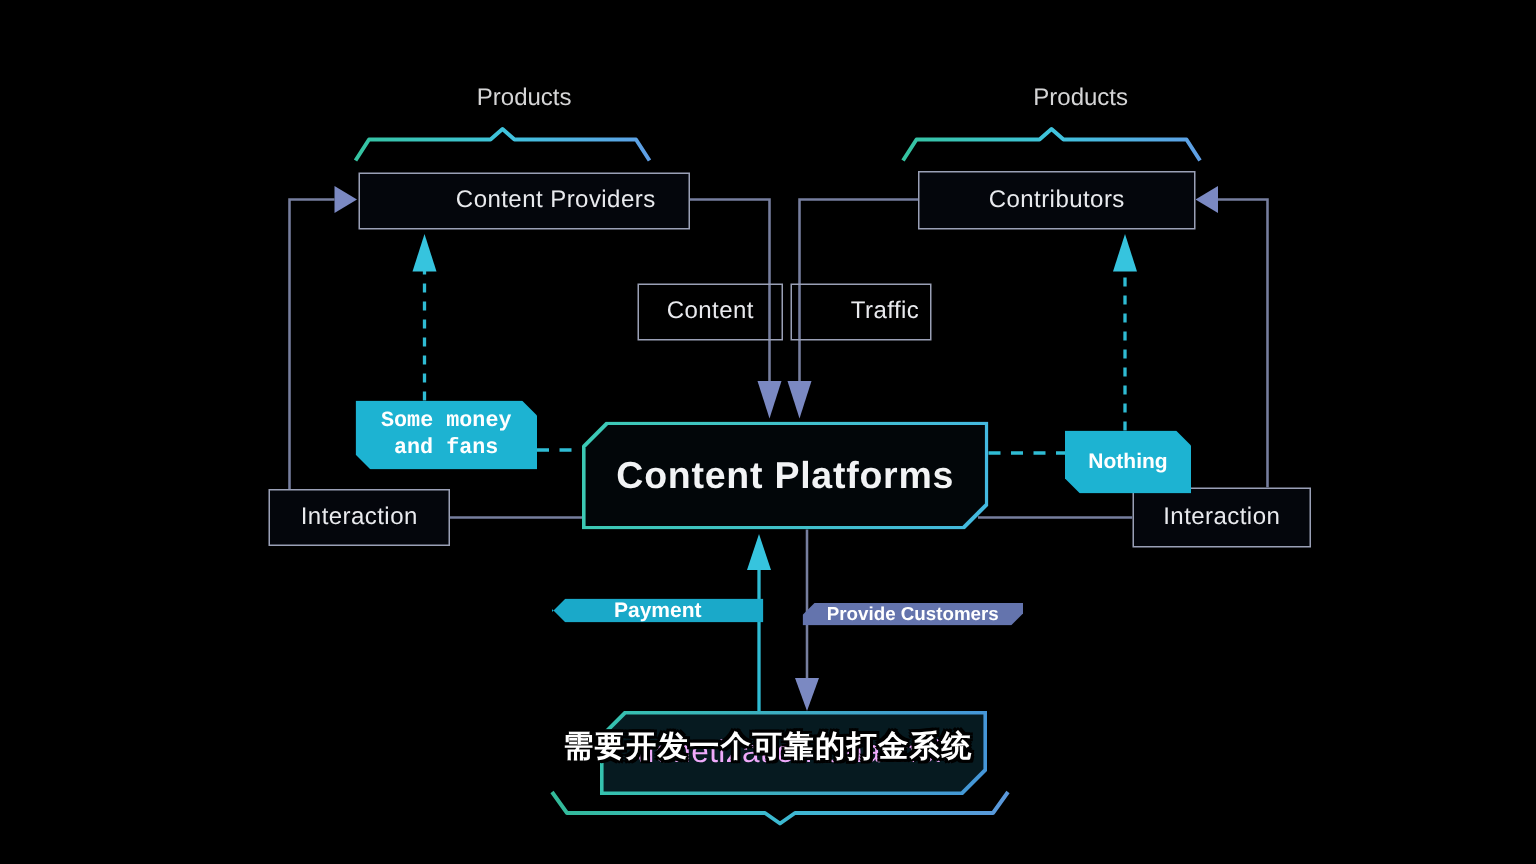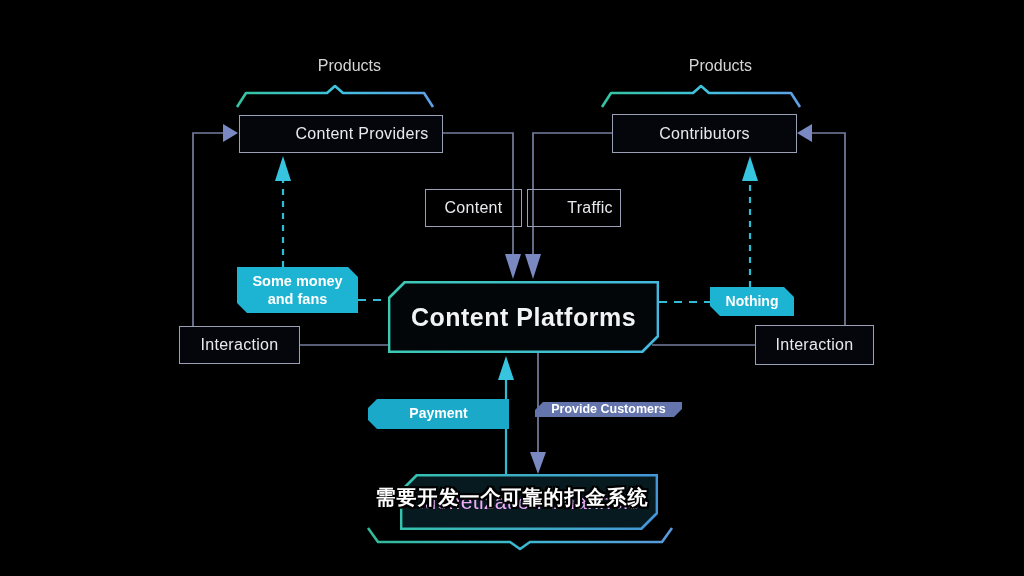--- a/index.html
+++ b/index.html
@@ -95,35 +95,35 @@
     <g stroke="url(#braceGrad)" stroke-width="2.6" fill="none" stroke-linejoin="round">
       <path d="M237 107 L246 93 L327 93 L335 86 L343 93 L424 93 L433 107"></path>
       <path d="M602 107 L611 93 L693 93 L701 86 L709 93 L791 93 L800 107"></path>
       <path d="M368 528 L378 542 L510 542 L520 549 L530 542 L662 542 L672 528" opacity="0.95"></path>
     </g>
   </svg>
 
   <div class="caption" style="left:281px;top:57px;width:100px;">Products</div>
   <div class="caption" style="left:652px;top:57px;width:100px;">Products</div>
 
-  <div class="node graybox" style="left:239px;top:115px;width:204px;height:38px;padding-left:42px;">Content Providers</div>
+  <div class="node graybox" style="left:239px;top:115px;width:221px;height:38px;padding-left:42px;">Content Providers</div>
   <div class="node graybox hollow" style="left:425px;top:189px;width:97px;height:38px;">Content</div>
   <div class="node graybox" style="left:612px;top:114px;width:185px;height:39px;">Contributors</div>
   <div class="node graybox hollow" style="left:527px;top:189px;width:94px;height:38px;padding-left:32px;">Traffic</div>
   <div class="node graybox" style="left:179px;top:326px;width:121px;height:38px;">Interaction</div>
   <div class="node graybox" style="left:755px;top:325px;width:119px;height:40px;">Interaction</div>
 
-  <div class="node chip" style="left:237px;top:267px;width:121px;height:46px;">
+  <div class="node chip" style="left:237px;top:267px;width:121px;height:46px;font-family:Liberation Mono, monospace;">
     <div>
       <div>Some money</div>
       <div>and fans</div>
     </div>
   </div>
-  <div class="node chip" style="left:710px;top:287px;width:84px;height:29px;font-size:14px;">Nothing</div>
-  <div class="node chip chip-leftcut" style="left:368px;top:399px;width:141px;height:30px;font-size:14px;">Payment</div>
+  <div class="node chip" style="left:710px;top:287px;width:84px;height:42px;font-size:14px;">Nothing</div>
+  <div class="node chip chip-leftcut" style="left:368px;top:399px;width:141px;height:16px;font-size:14px;">Payment</div>
   <div class="node chip chip-purple" style="left:535px;top:402px;width:147px;height:15px;">Provide Customers</div>
 
   <div class="notch-wrap" id="social-platforms" style="left:388px;top:281px;width:271px;height:72px;">
     <div class="notch-border"></div>
     <div class="notch-fill"></div>
     <div class="notch-label">Content Platforms</div>
   </div>
 
   <div class="notch-wrap" id="monetization" style="left:400px;top:474px;width:258px;height:56px;">
     <div class="notch-border"></div>

